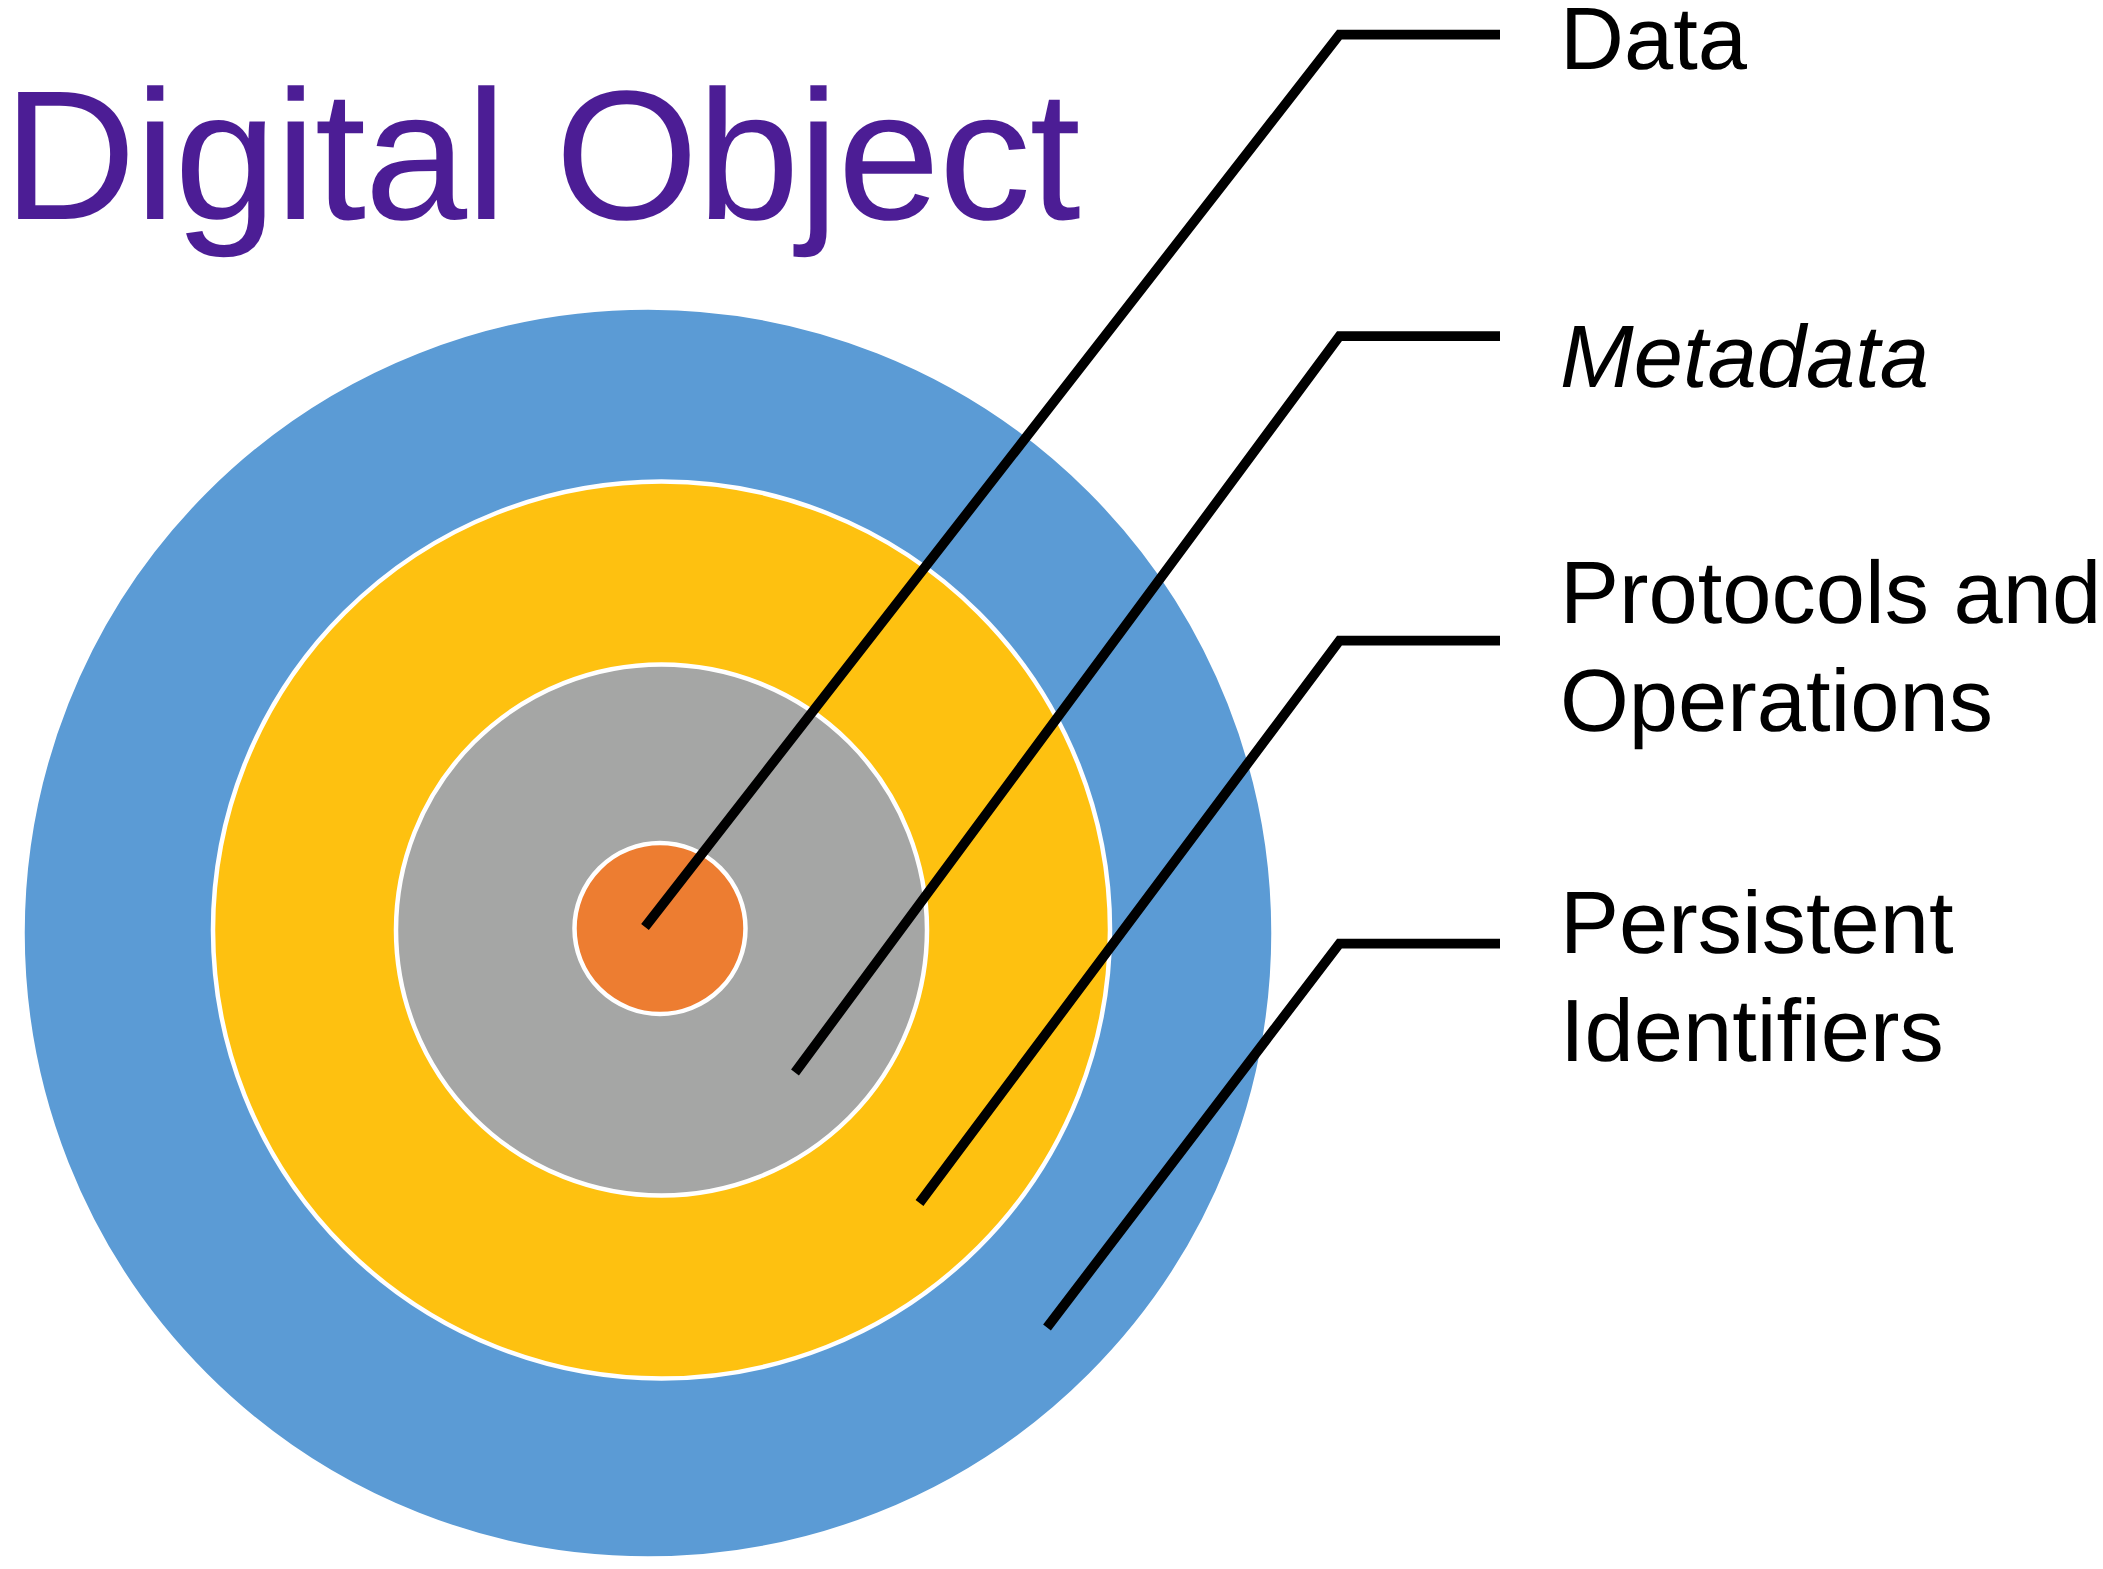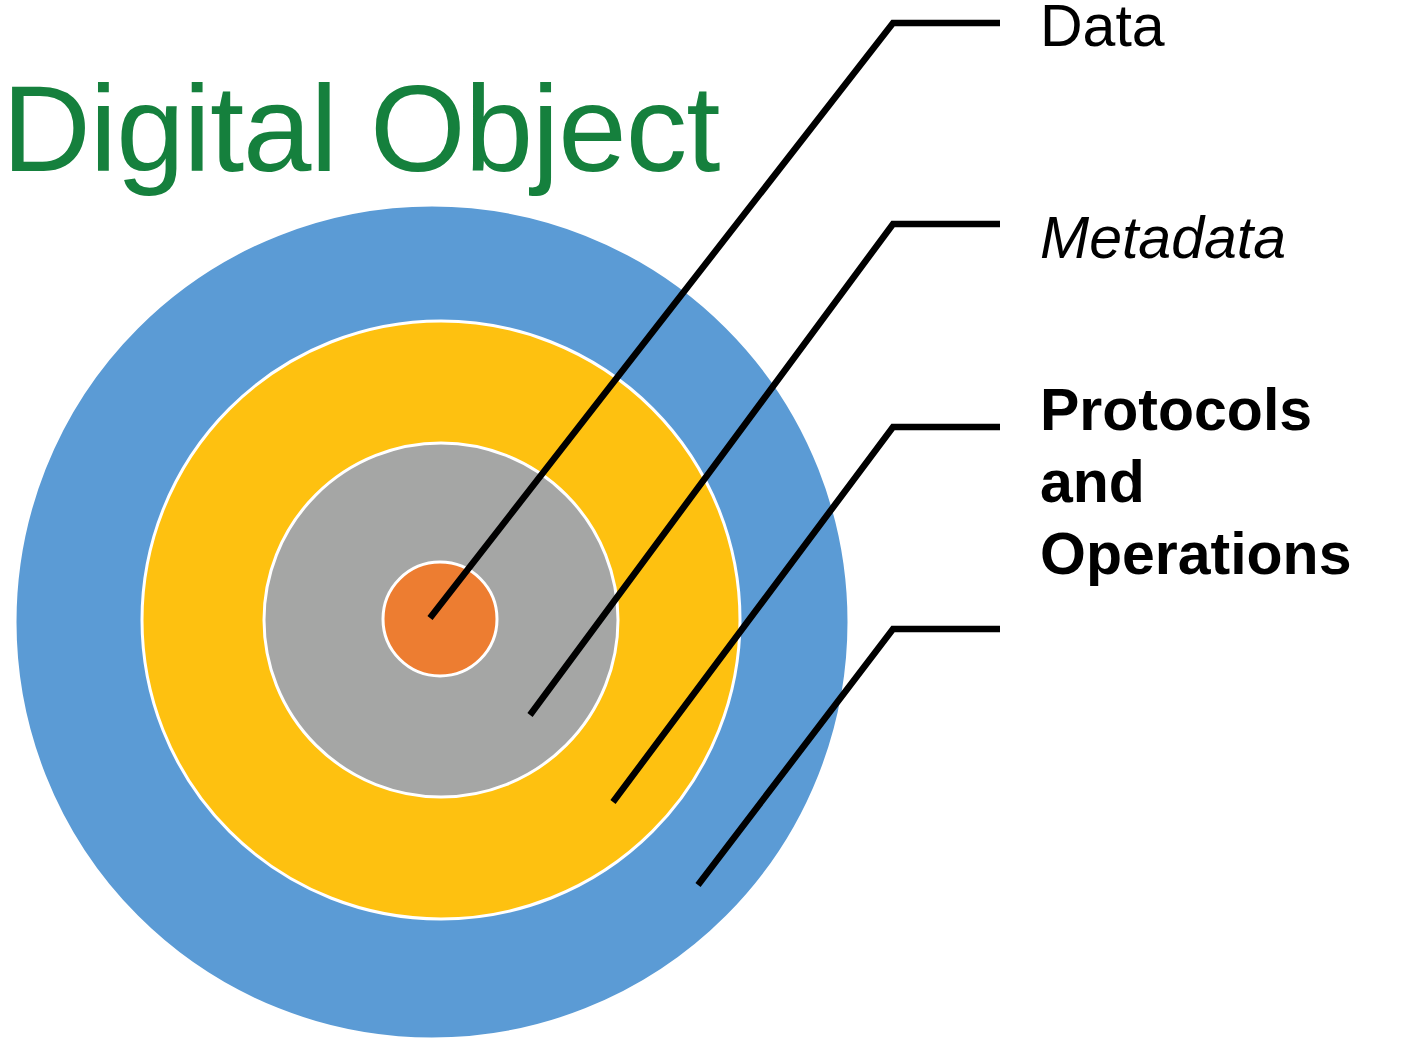--- a/index.html
+++ b/index.html
@@ -24,35 +24,34 @@
     height: 1046px;
   }
   .page-title {
     position: absolute;
     left: 2px;
     top: 43px;
     font-size: 123px;
     line-height: 1;
     letter-spacing: -1px;
     white-space: nowrap;
-    color: #15803d;
-    margin-top: 24px;
+    color: #4c1d95;
   }
   .ring-label {
     position: absolute;
     left: 1040px;
     width: 362px;
     font-size: 59px;
     line-height: 72px;
     white-space: pre-line;
     color: #000000;
   }
   .label-data        { top: -10px; }
   .label-metadata    { top: 202px; font-style: italic; }
-  .label-protocols   { top: 374px; font-weight: bold; }
+  .label-protocols   { top: 359px; }
   .label-persistent  { top: 579px; }
 </style>
 </head>
 <body>
 
 <div class="stage">
 
   <svg class="diagram-svg" viewBox="0 0 1402 1046">
 
     <circle cx="432" cy="622" r="417" stroke-width="3" stroke="#FFFFFF" fill="#5B9BD5"></circle>
@@ -68,14 +67,16 @@
 
   <div class="page-title">Digital Object</div>
 
   <div class="ring-label label-data">Data</div>
 
   <div class="ring-label label-metadata">Metadata</div>
 
   <div class="ring-label label-protocols">Protocols and
 Operations</div>
 
+  <div class="ring-label label-persistent">Persistent
+Identifiers</div>
 
 </div>
 
 </body></html>

